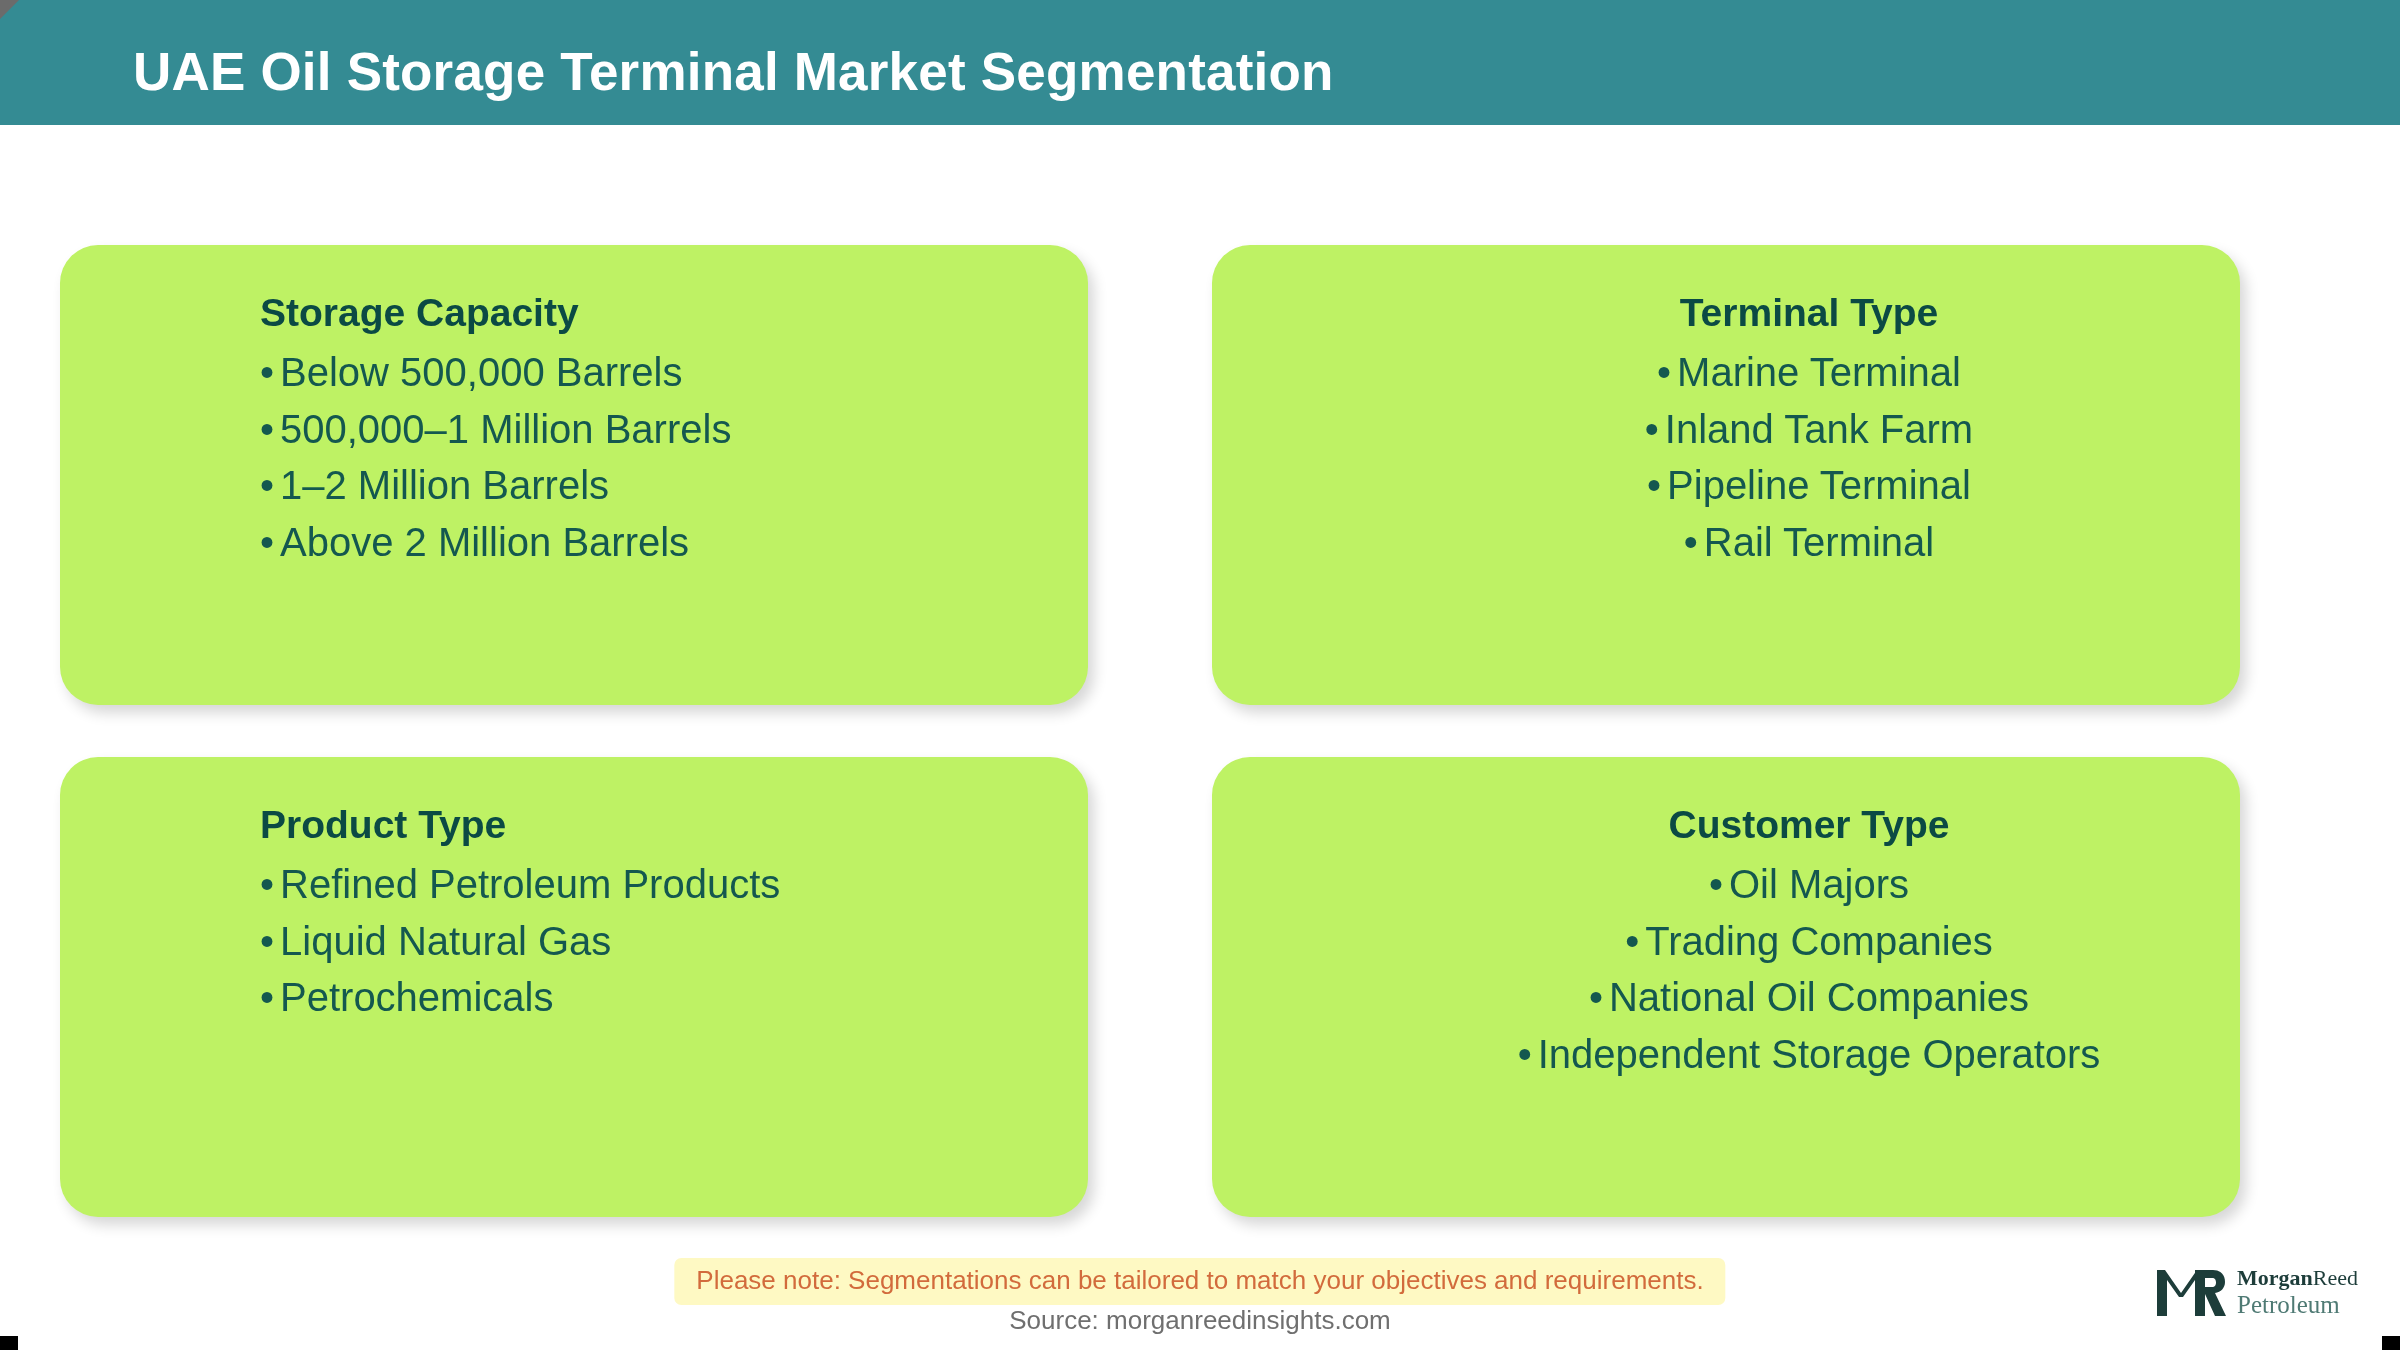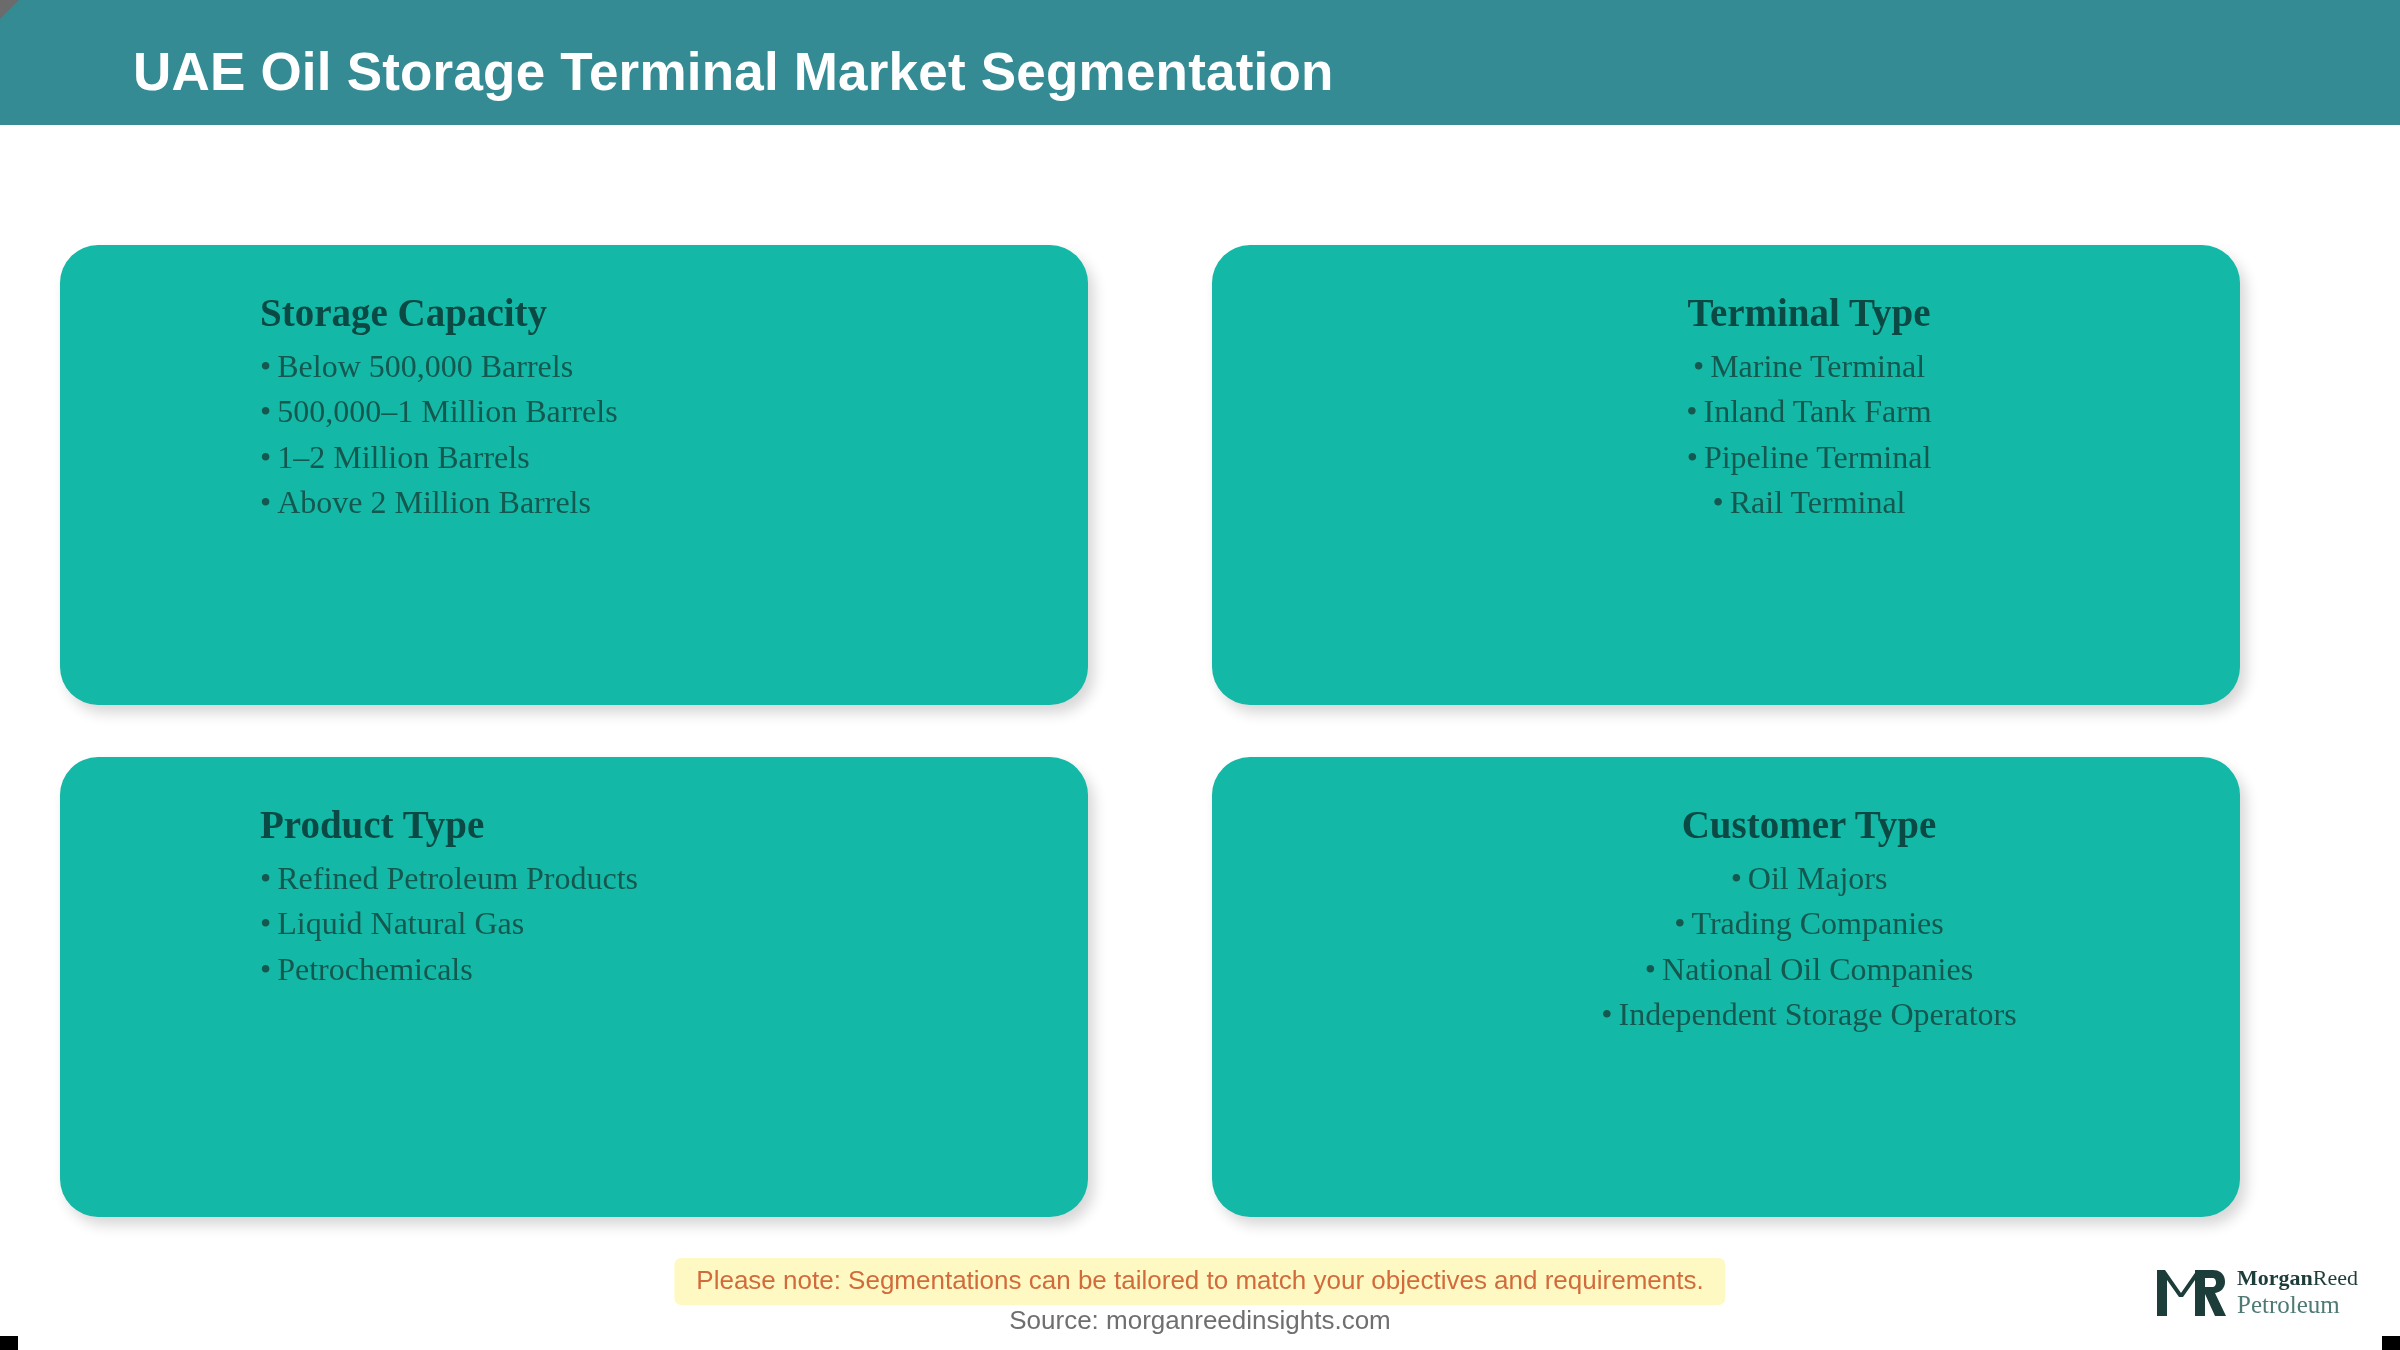--- a/index.html
+++ b/index.html
@@ -68,25 +68,24 @@
     position: absolute;
     left: 60px;
     top: 245px;
     width: 2180px;
     height: 1000px;
   }
   .card {
     position: absolute;
     width: 1028px;
     height: 460px;
-    background: #14b8a6;
+    background: #bef264;
     border-radius: 38px;
     box-shadow: 6px 8px 14px rgba(0,0,0,0.16);
     box-sizing: border-box;
-    font-family: Liberation Serif, serif;
   }
   .card.c1 { left: 0;     top: 0;   }
   .card.c2 { left: 1152px; top: 0;   }
   .card.c3 { left: 0;     top: 512px; }
   .card.c4 { left: 1152px; top: 512px; }
 
   .card-inner {
     position: absolute;
     left: 200px;
     top: 44px;
@@ -102,21 +101,21 @@
     margin: 0 0 6px 0;
     line-height: 1.25;
     white-space: nowrap;
   }
   .card-list {
     list-style: none;
     margin: 0;
     padding: 0;
   }
   .card-list li {
-    font-size: 32px;
+    font-size: 40px;
     color: #14584f;
     line-height: 1.42;
     white-space: nowrap;
   }
   .card-list li .bullet {
     display: inline-block;
     margin-right: 6px;
   }
 
   

